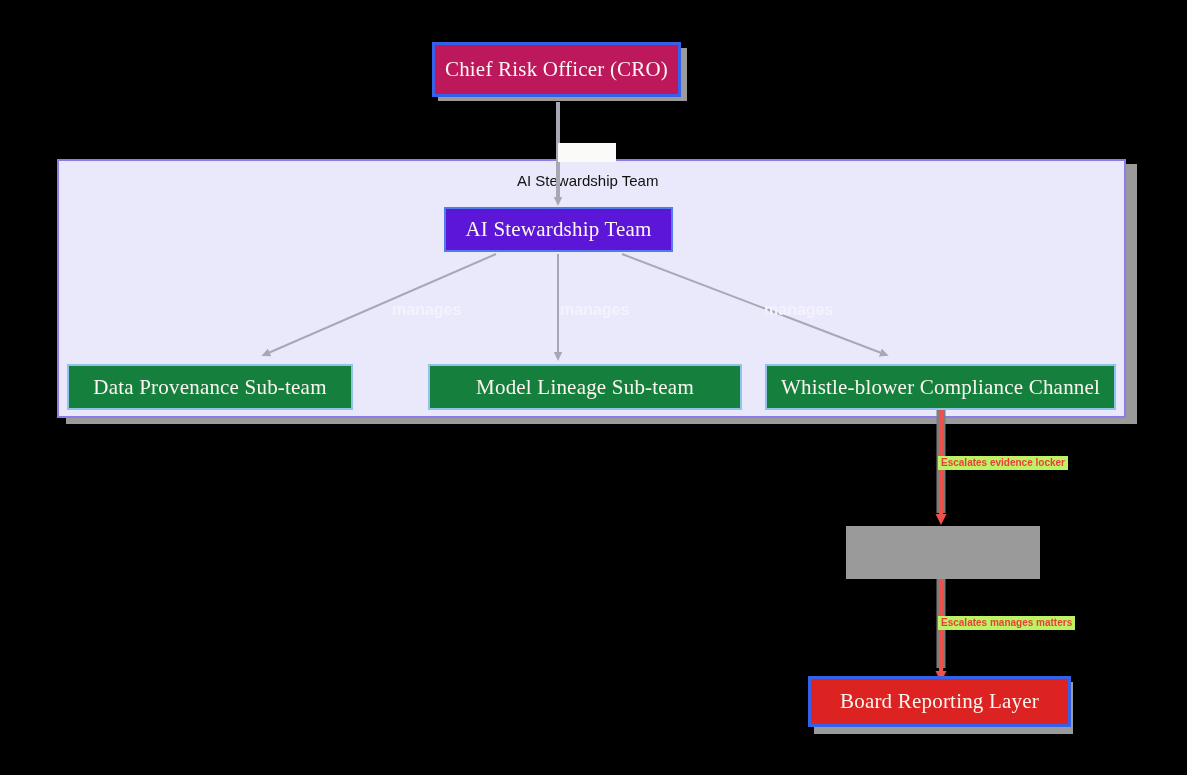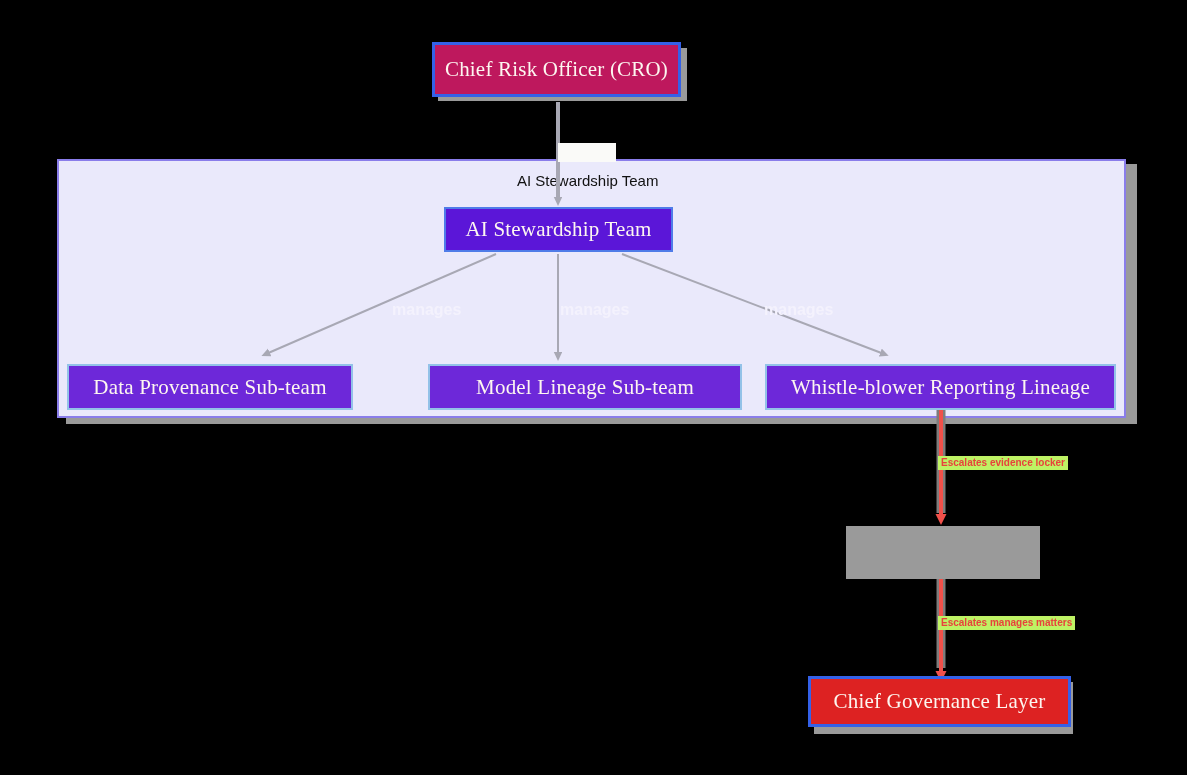--- a/index.html
+++ b/index.html
@@ -51,21 +51,21 @@
     font-size: 21px;
     letter-spacing: .2px;
     white-space: nowrap;
   }
   .node-shadow {
     position: absolute;
     background: #9a9a9a;
   }
   .n-cro      { background: #be185d; border: 3px solid #3461e8; }
   .n-stew     { background: #5b16d8; border: 2px solid #4f7ce8; }
-  .n-purple   { background: #6d28d9; border: 2px solid #93c2e8; }
+  .n-purple   { background: #15803d; border: 2px solid #93c2e8; }
   .n-orange   { background: #f0a01c; border: 2px solid #4f7ce8; }
   .n-red      { background: #dd2222; border: 3px solid #3461e8; }
 
   
   .elabel {
     position: absolute;
     font-family: "Liberation Sans", sans-serif;
     white-space: nowrap;
     line-height: 1;
   }
@@ -141,23 +141,23 @@
 
   <div class="node n-purple" style="left:67px; top:364px; width:286px; height:46px;">
       <span>Data Provenance Sub-team</span>
     </div>
 
   <div class="node n-purple" style="left:428px; top:364px; width:314px; height:46px;">
       <span>Model Lineage Sub-team</span>
     </div>
 
   <div class="node n-purple" style="left:765px; top:364px; width:351px; height:46px;">
-      <span>Whistle-blower Reporting Lineage</span>
+      <span>Whistle-blower Compliance Channel</span>
     </div>
 
   <div class="node-shadow" style="left:846px; top:526px; width:194px; height:53px;"></div>
 
   <div class="node-shadow" style="left:814px; top:682px; width:259px; height:52px;"></div>
   <div class="node n-red" style="left:808px; top:676px; width:263px; height:51px;">
-      <span>Chief Governance Layer</span>
+      <span>Board Reporting Layer</span>
     </div>
 
 </div>
 
 </body></html>

